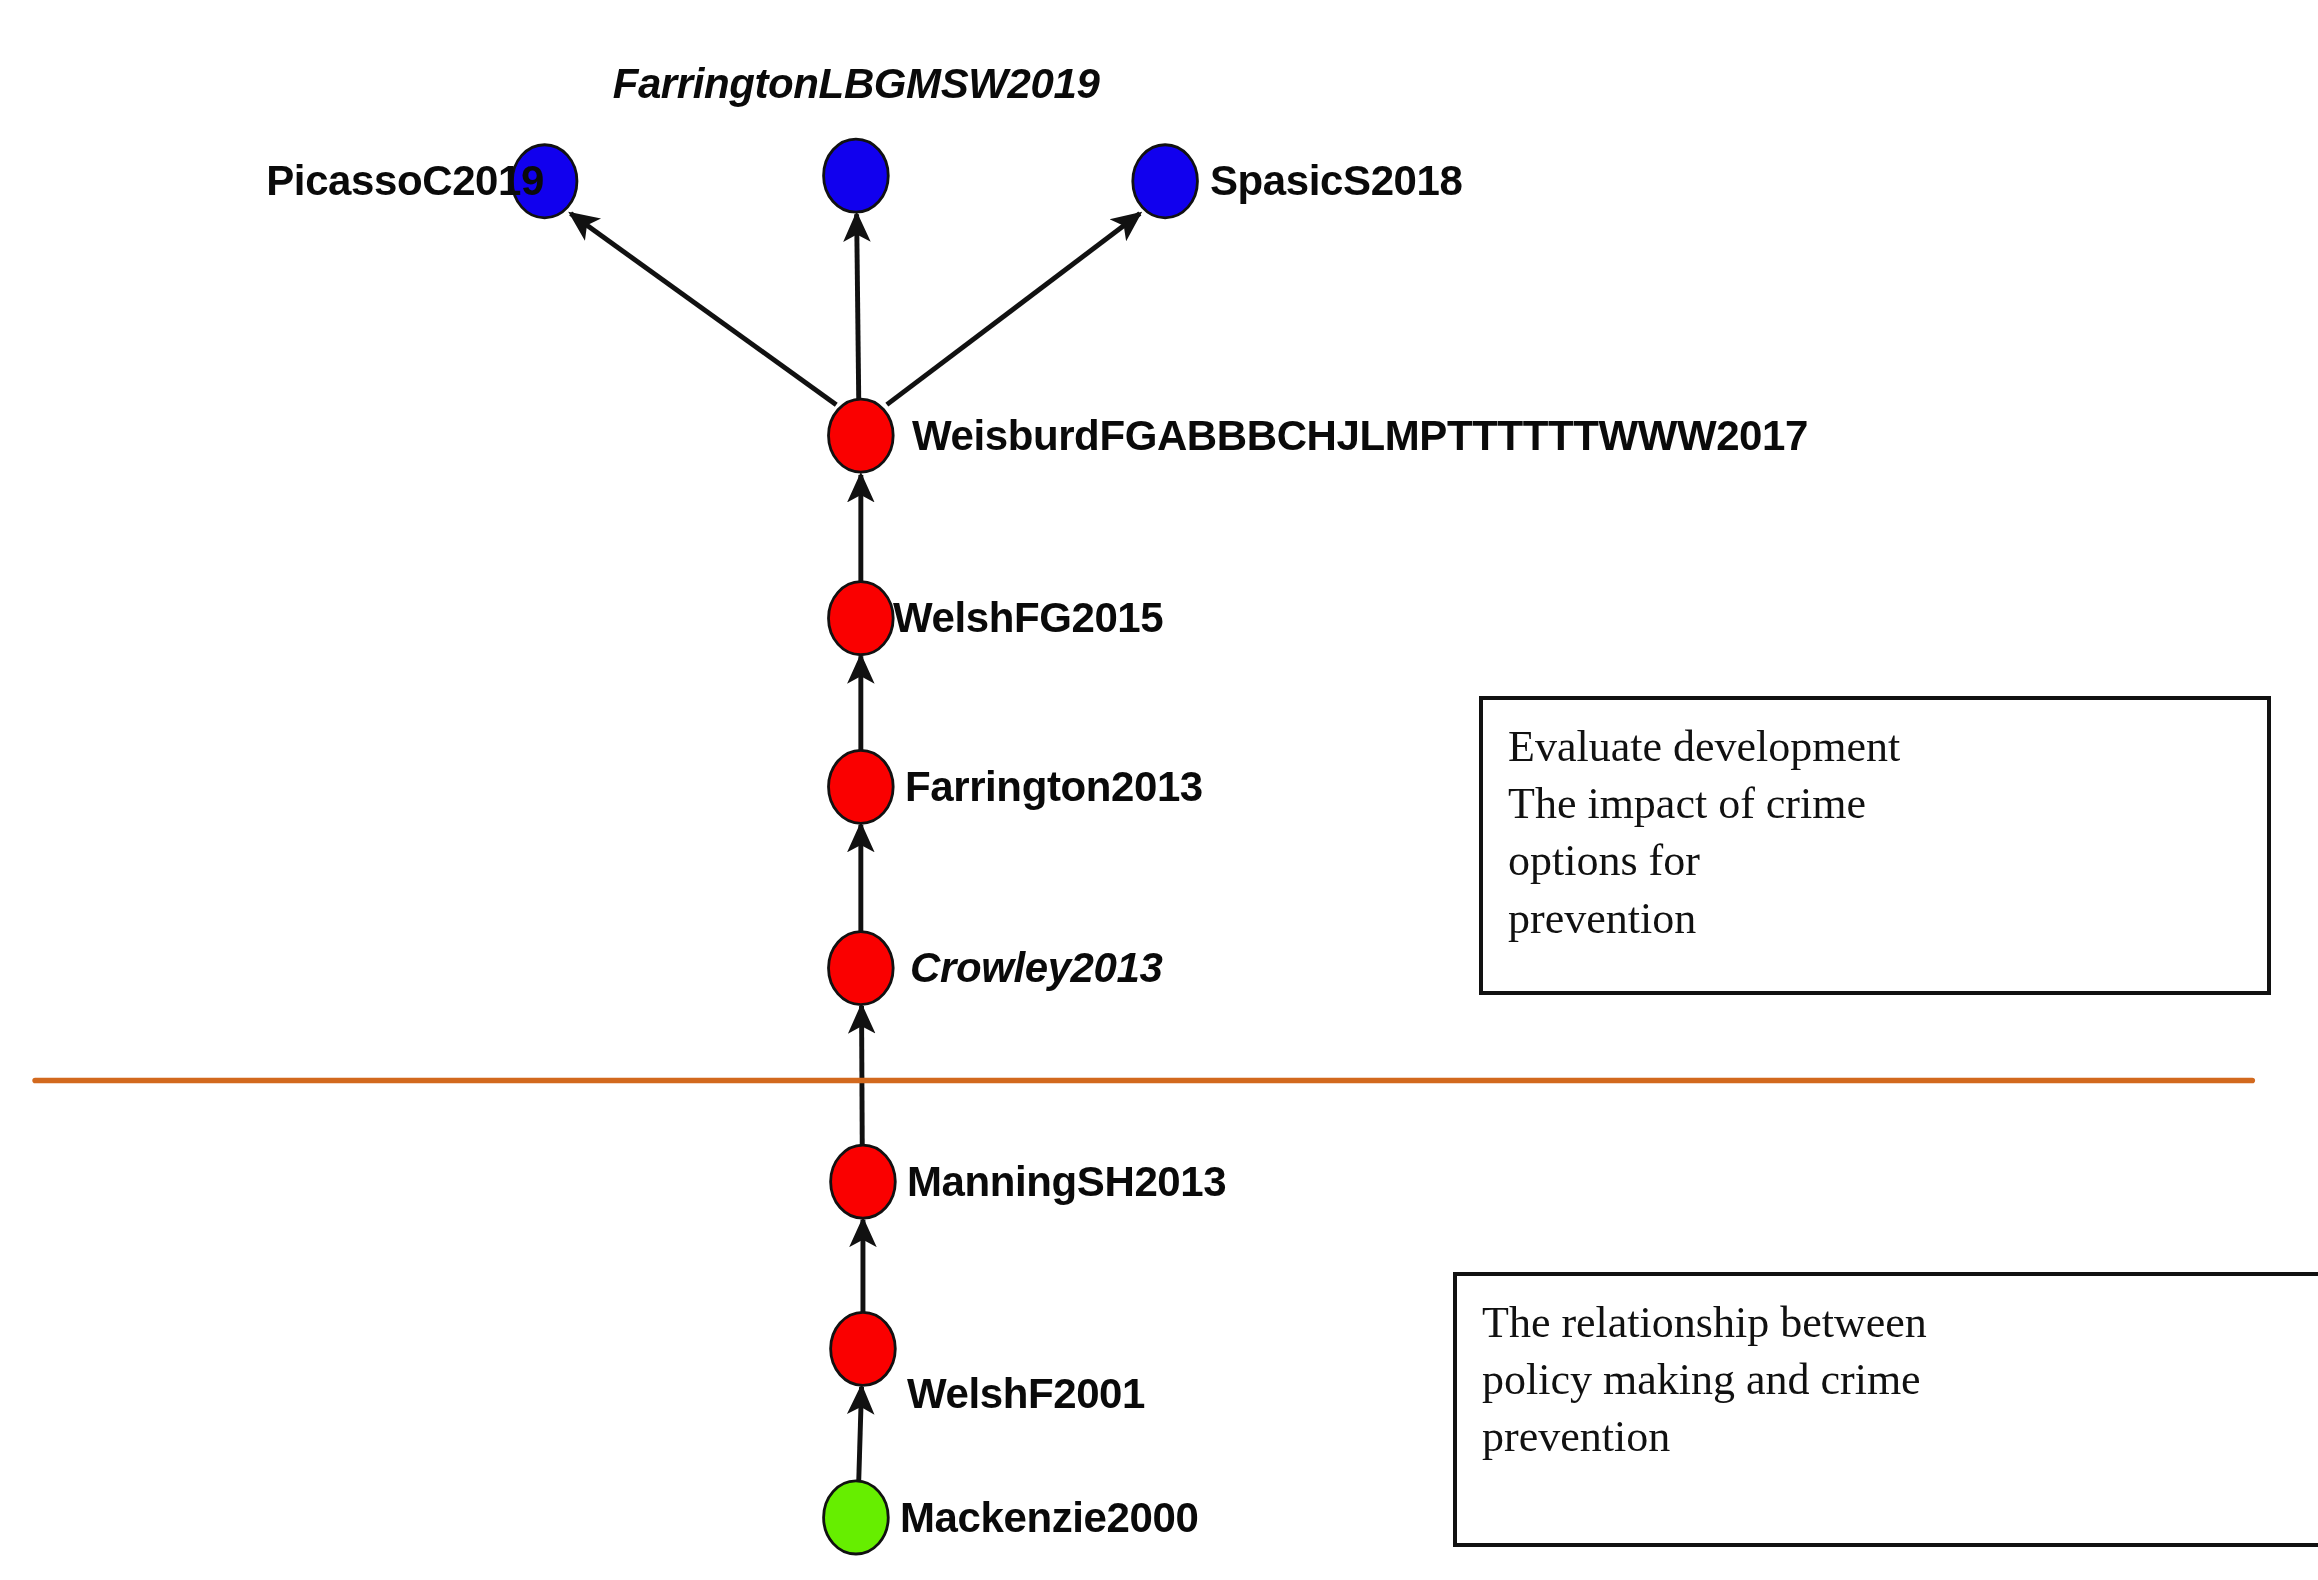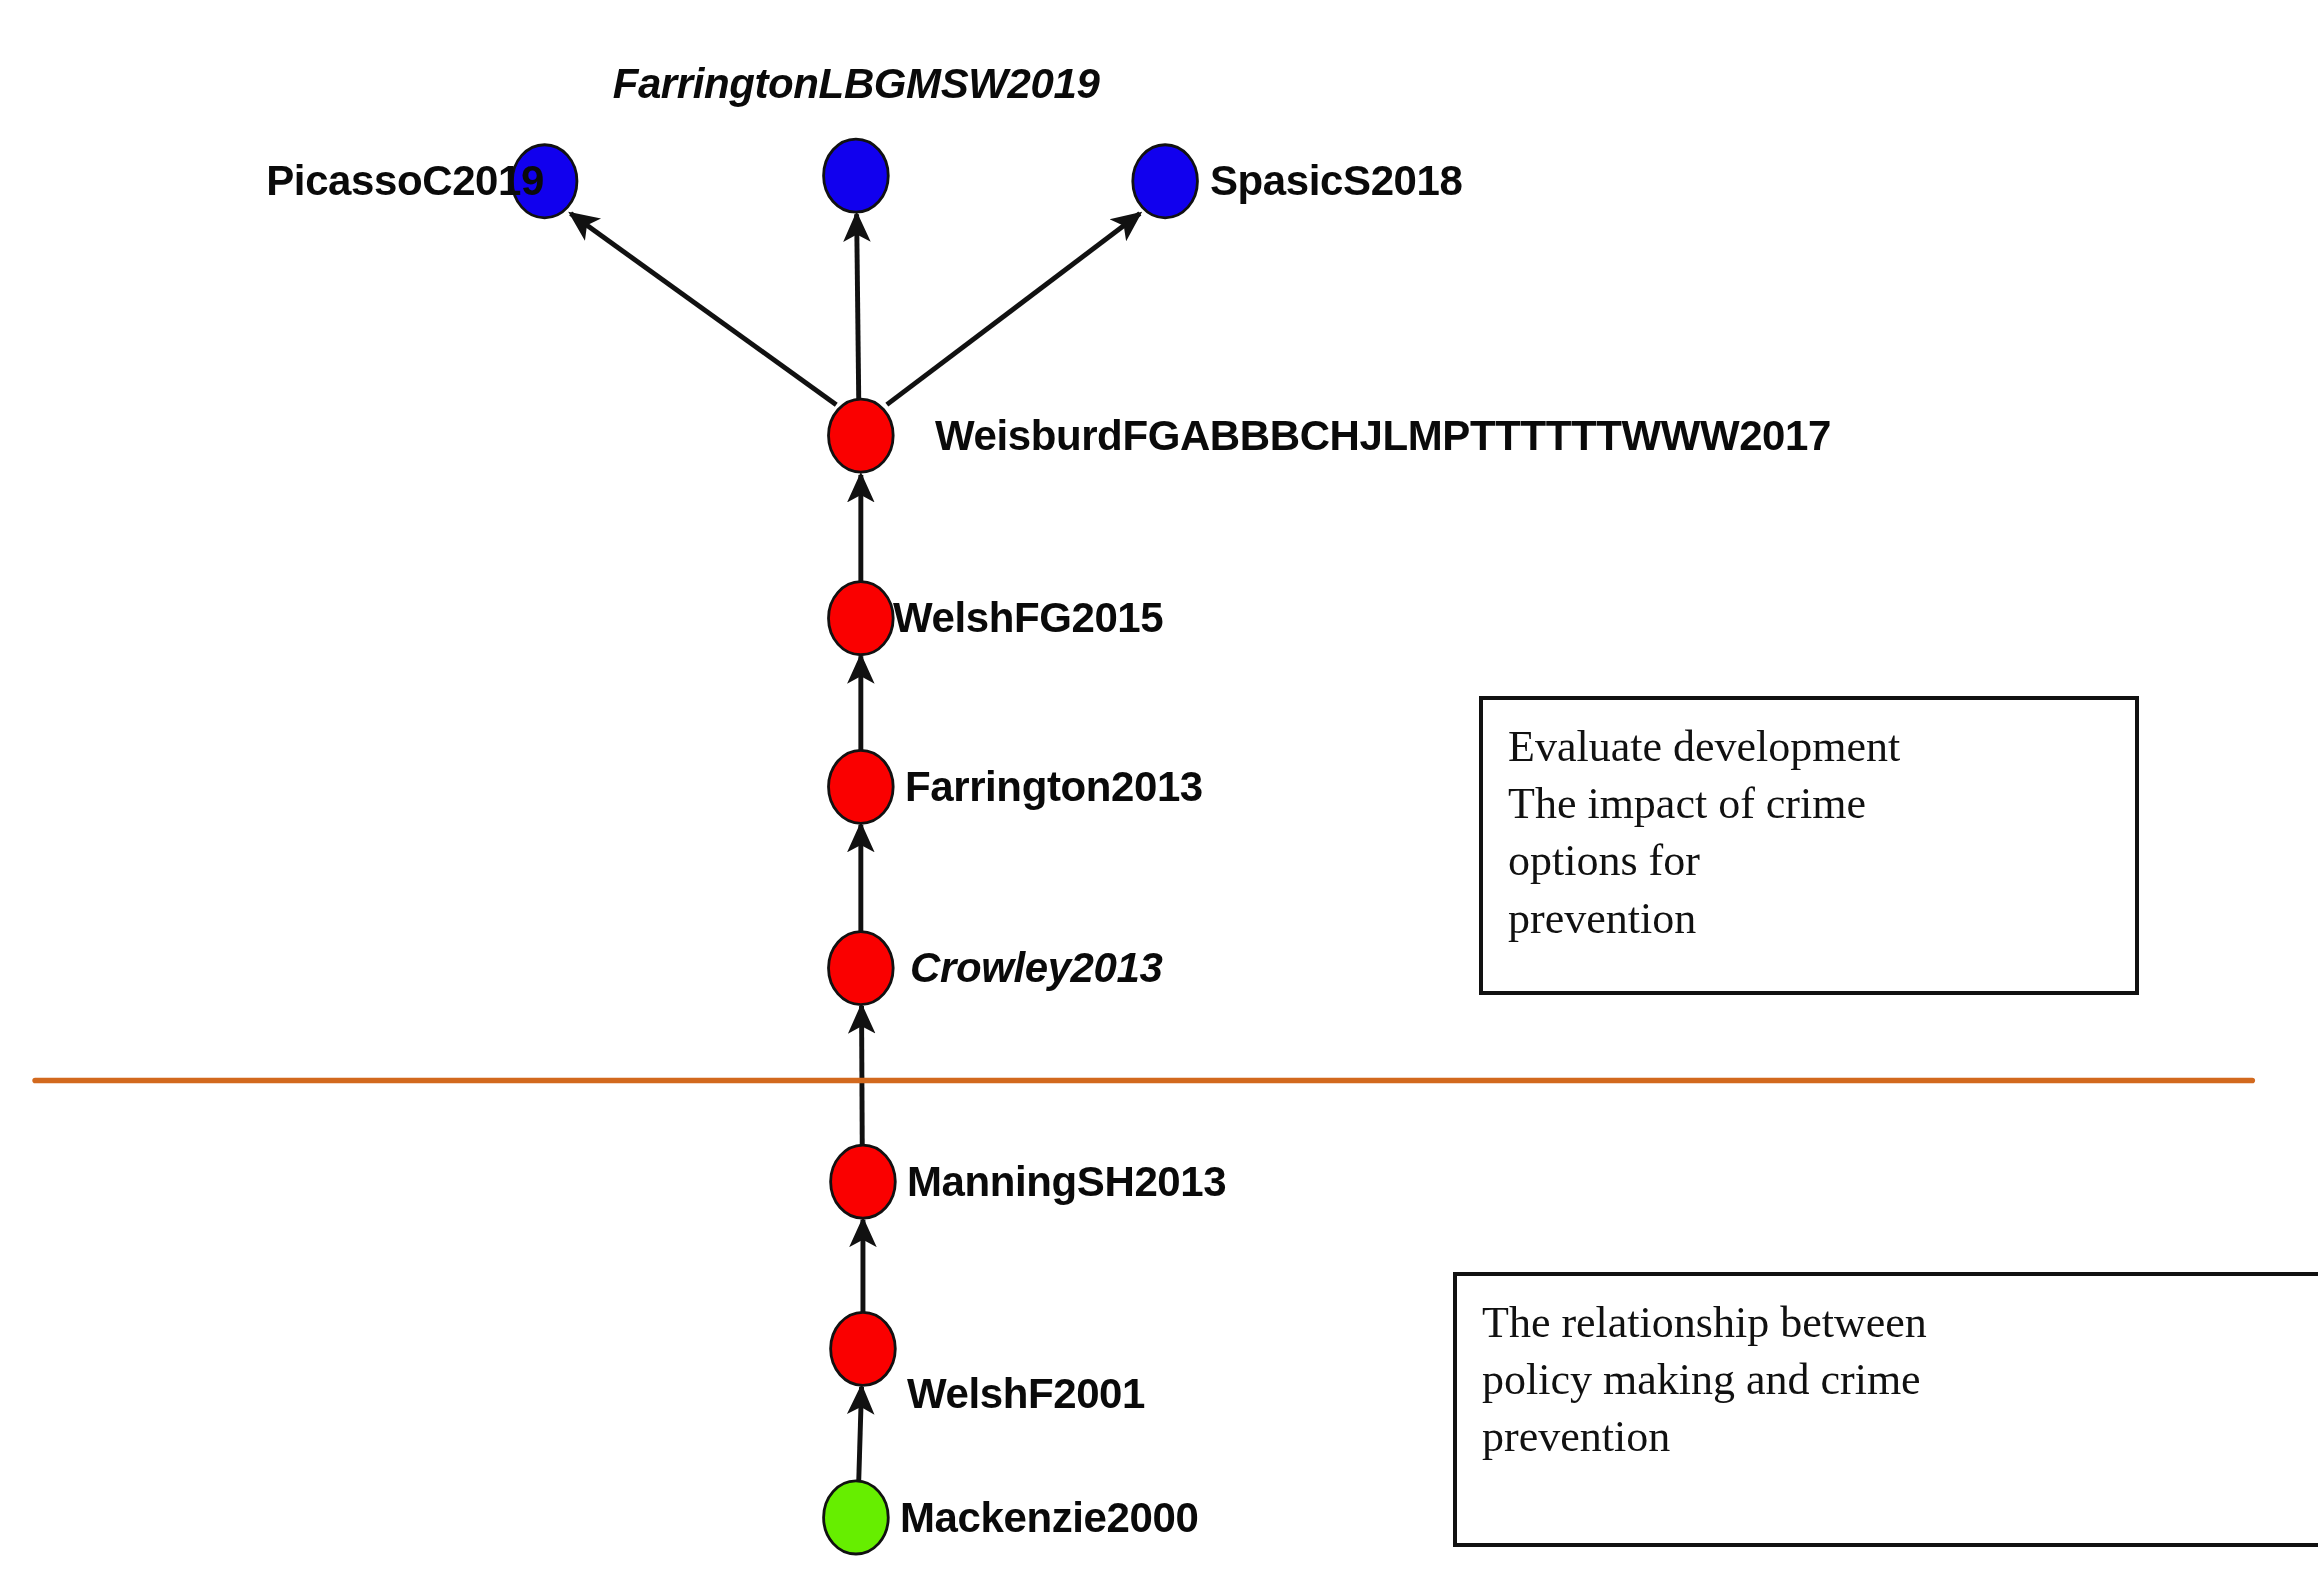--- a/index.html
+++ b/index.html
@@ -88,30 +88,30 @@
         <ellipse cx="1228" cy="1682" rx="46" ry="52" fill="#fa0000" stroke="#111111" stroke-width="4"></ellipse>
         <ellipse cx="1228" cy="1920" rx="46" ry="52" fill="#fa0000" stroke="#111111" stroke-width="4"></ellipse>
         <ellipse cx="1218" cy="2160" rx="46" ry="52" fill="#66ee00" stroke="#111111" stroke-width="4"></ellipse>
       </g>
   </svg>
 
   <div id="labels-layer">
       <div class="node-label label-left" style="left: 500px; top: 181px;">PicassoC2019</div>
       <div class="node-label label-above" style="left: 856px; top: 105px;">FarringtonLBGMSW2019</div>
       <div class="node-label label-right" style="left: 1210px; top: 181px;">SpasicS2018</div>
-      <div class="node-label label-right" style="left: 935px; top: 436px; text-align: right;">WeisburdFGABBBCHJLMPTTTTTTWWW2017</div>
+      <div class="node-label label-right" style="left: 912px; top: 436px; text-align: right;">WeisburdFGABBBCHJLMPTTTTTTWWW2017</div>
       <div class="node-label label-right" style="left: 893px; top: 618px;">WelshFG2015</div>
       <div class="node-label label-right" style="left: 905px; top: 787px;">Farrington2013</div>
       <div class="node-label label-right" style="left: 910px; top: 968px; font-style: italic;">Crowley2013</div>
       <div class="node-label label-right" style="left: 907px; top: 1182px;">ManningSH2013</div>
       <div class="node-label label-right" style="left: 907px; top: 1394px;">WelshF2001</div>
       <div class="node-label label-right" style="left: 900px; top: 1518px;">Mackenzie2000</div>
     </div>
 
-  <div class="note-box" id="note-upper" style="left: 1479px; top: 696px; width: 660px; height: 299px;">
+  <div class="note-box" id="note-upper" style="left: 1479px; top: 696px; width: 792px; height: 299px;">
       <span class="note-line">Evaluate development</span>
       <span class="note-line">The impact of crime</span>
       <span class="note-line">options for</span>
       <span class="note-line">prevention</span>
     </div>
   <div class="note-box" id="note-lower" style="left: 1453px; top: 1272px; width: 992px; height: 275px;">
       <span class="note-line">The relationship between</span>
       <span class="note-line">policy making and crime</span>
       <span class="note-line">prevention</span>
     </div>

